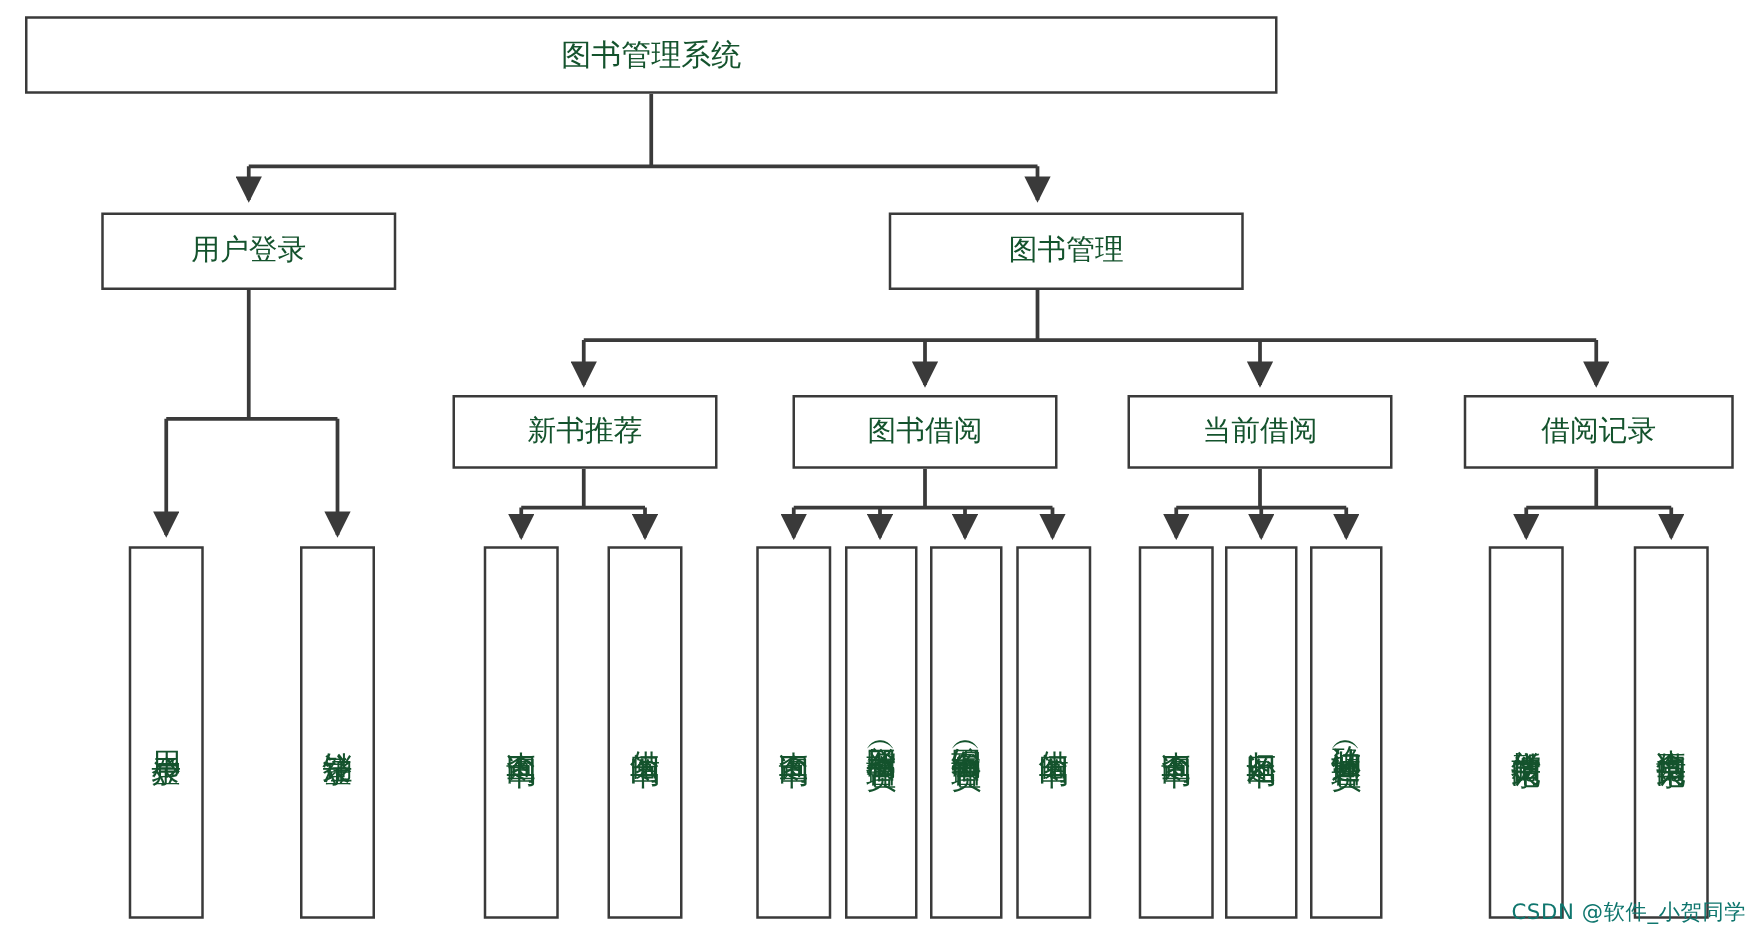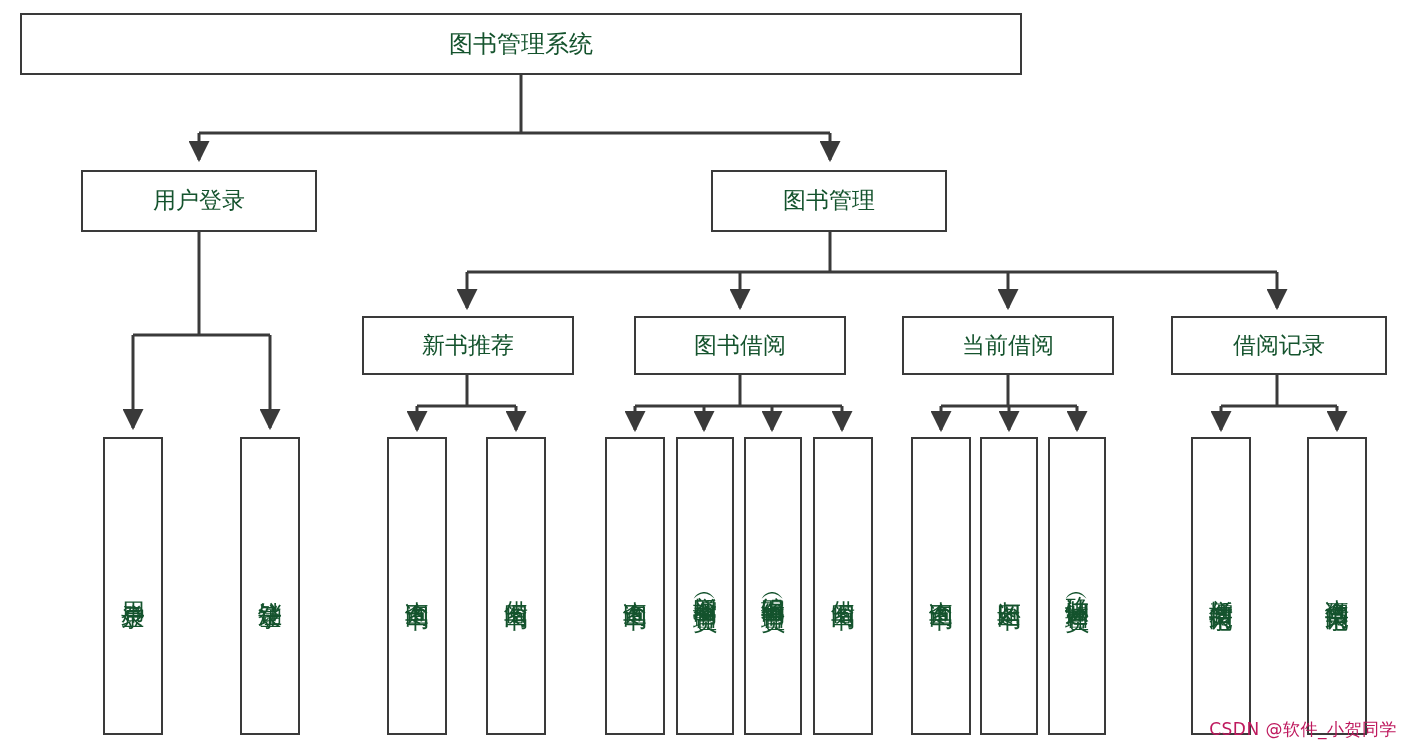--- a/index.html
+++ b/index.html
@@ -62,21 +62,21 @@
     letter-spacing: 2px;
     line-height: 1;
     max-height: 100%;
   }
   .watermark {
     position: absolute;
     right: 8px;
     bottom: 6px;
     font-family: "DejaVu Sans", "Liberation Sans", sans-serif;
     font-size: 17px;
-    color: #be185d;
+    color: #0f766e;
     letter-spacing: 0.5px;
     z-index: 5;
     white-space: nowrap;
   }
 </style>
 </head>
 <body>
 
 <div id="canvas">
 
@@ -130,21 +130,21 @@
     </g>
   </svg>
 
   <div class="node horiz root" style="left:20px; top:13px; width:1002px; height:62px;">
     <span class="node-label">图书管理系统</span>
   </div>
 
   <div class="node horiz" style="left:81px; top:170px; width:236px; height:62px;">
     <span class="node-label">用户登录</span>
   </div>
-  <div class="node horiz" style="left:711px; top:170px; width:236px; height:62px;text-align:center;">
+  <div class="node horiz" style="left:711px; top:170px; width:284px; height:62px;text-align:center;">
     <span class="node-label">图书管理</span>
   </div>
 
   <div class="node horiz" style="left:362px; top:316px; width:212px; height:59px;text-align:right;">
     <span class="node-label">新书推荐</span>
   </div>
   <div class="node horiz" style="left:902px; top:316px; width:212px; height:59px;">
     <span class="node-label">当前借阅</span>
   </div>
   <div class="node horiz" style="left:634px; top:316px; width:212px; height:59px;">

